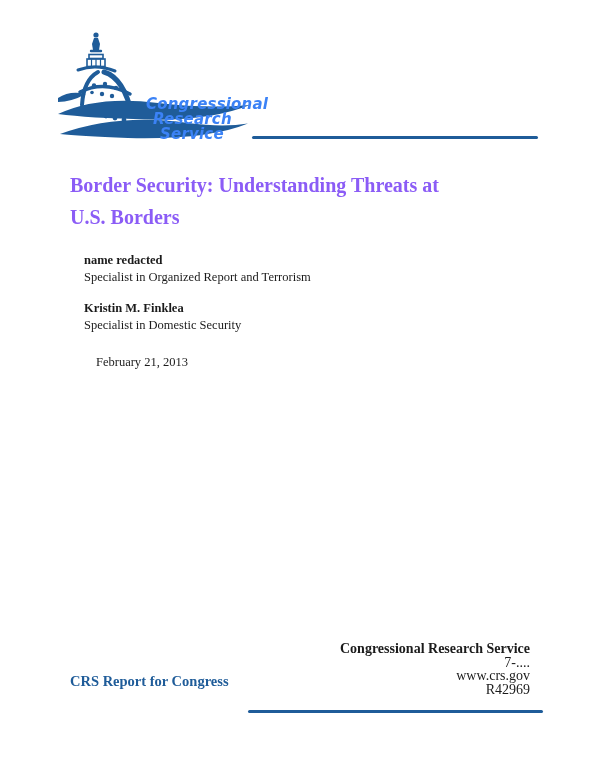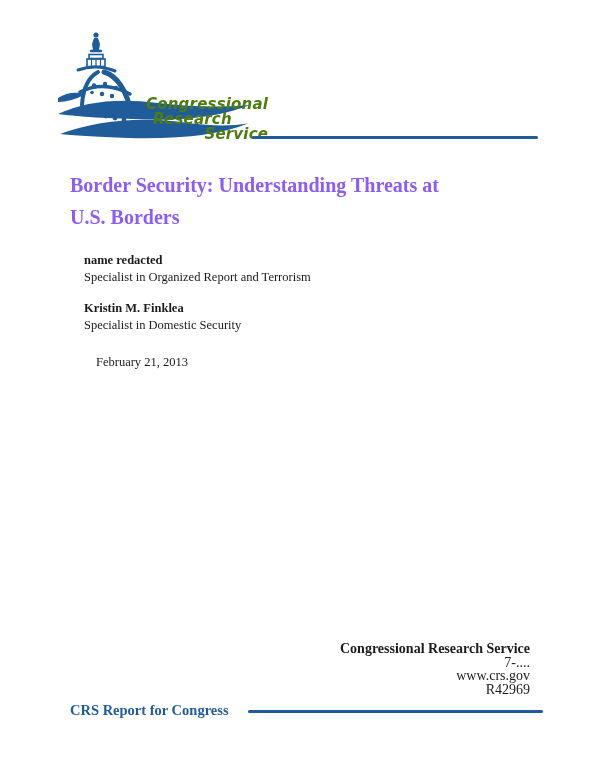--- a/index.html
+++ b/index.html
@@ -21,30 +21,30 @@
     position: absolute;
     left: 58px;
     top: 30px;
     width: 195px;
     height: 118px;
   }
   .wordmark {
     position: absolute;
     left: 146px;
     top: 97px;
-    color: #4d7c0f;
+    color: #3b82f6;
     font-family: "DejaVu Sans", sans-serif;
     font-weight: bold;
     font-style: italic;
     font-size: 15px;
     line-height: 15px;
     letter-spacing: 0.2px;
   }
   .wordmark .wl2 { padding-left: 7px; }
-  .wordmark .wl3 { padding-left: 14px; text-align: right; }
+  .wordmark .wl3 { padding-left: 14px; }
   .logo-rule {
     position: absolute;
     left: 252px;
     top: 136px;
     width: 286px;
     height: 3px;
     background: #1f5c99;
     border-radius: 2px;
   }
 
@@ -85,21 +85,21 @@
     font-family: "Liberation Serif", "DejaVu Serif", serif;
     font-size: 14px;
     line-height: 13.5px;
   }
   .footer-right .org { font-weight: bold; }
 
   
   .footer-left-title {
     position: absolute;
     left: 70px;
-    top: 702px;
+    top: 673px;
     color: #1f5c99;
     font-family: "Liberation Serif", "DejaVu Serif", serif;
     font-weight: bold;
     font-size: 14.5px;
     line-height: 16px;
   }
   .footer-left-rule {
     position: absolute;
     left: 248px;
     top: 710px;

